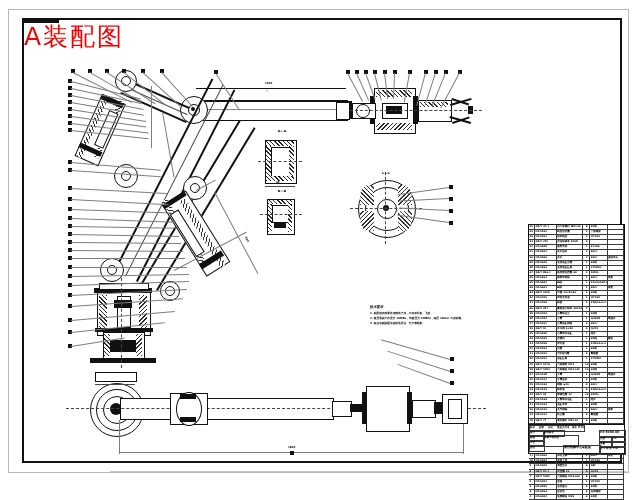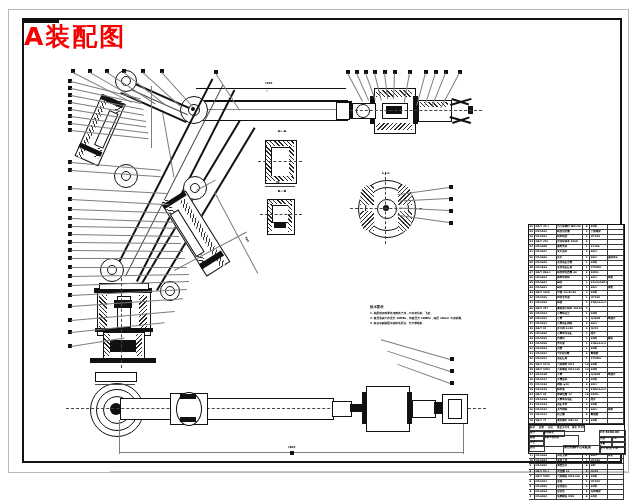--- a/index.html
+++ b/index.html
@@ -9,21 +9,21 @@
   
   .sheet-outer{position:absolute;left:8px;top:9px;width:619px;height:462px;border:1px solid #b8b8b8;background:#fff;}
   .sheet-inner{position:absolute;left:22px;top:18px;width:596px;height:441px;border:2px solid #111;background:#fff;}
   .sheet-tab{position:absolute;left:23px;top:19px;width:36px;height:4px;background:#111;}
   .sheet-footline{position:absolute;left:110px;top:471px;width:215px;height:1px;background:#c9c9c9;}
   .sheet-footline2{position:absolute;left:325px;top:471px;width:210px;height:1px;background:#c9c9c9;}
   .sheet-footline3{position:absolute;left:535px;top:471px;width:92px;height:1px;background:#c9c9c9;}
 
   
   .red-title{position:absolute;left:24px;top:24px;font-family:"DejaVu Sans",sans-serif;
-    font-size:25px;line-height:25px;color:#f40000;font-weight:700;letter-spacing:2px;white-space:nowrap;}
+    font-size:25px;line-height:25px;color:#f40000;font-weight:400;letter-spacing:2px;white-space:nowrap;}
 
   
   .ln{position:absolute;background:#111;transform-origin:0 0;}
   .lnthin{position:absolute;background:#4a4a4a;transform-origin:0 0;height:1px;}
   .lngray{position:absolute;background:#7d7d7d;transform-origin:0 0;height:1px;}
   .balloon{position:absolute;width:4px;height:4px;background:#111;}
   .bx{position:absolute;border:1.5px solid #111;background:#fff;}
   .bxf{position:absolute;background:#111;}
   .circ{position:absolute;border:1.5px solid #111;border-radius:50%;background:#fff;}
   .circf{position:absolute;border-radius:50%;background:#111;}

